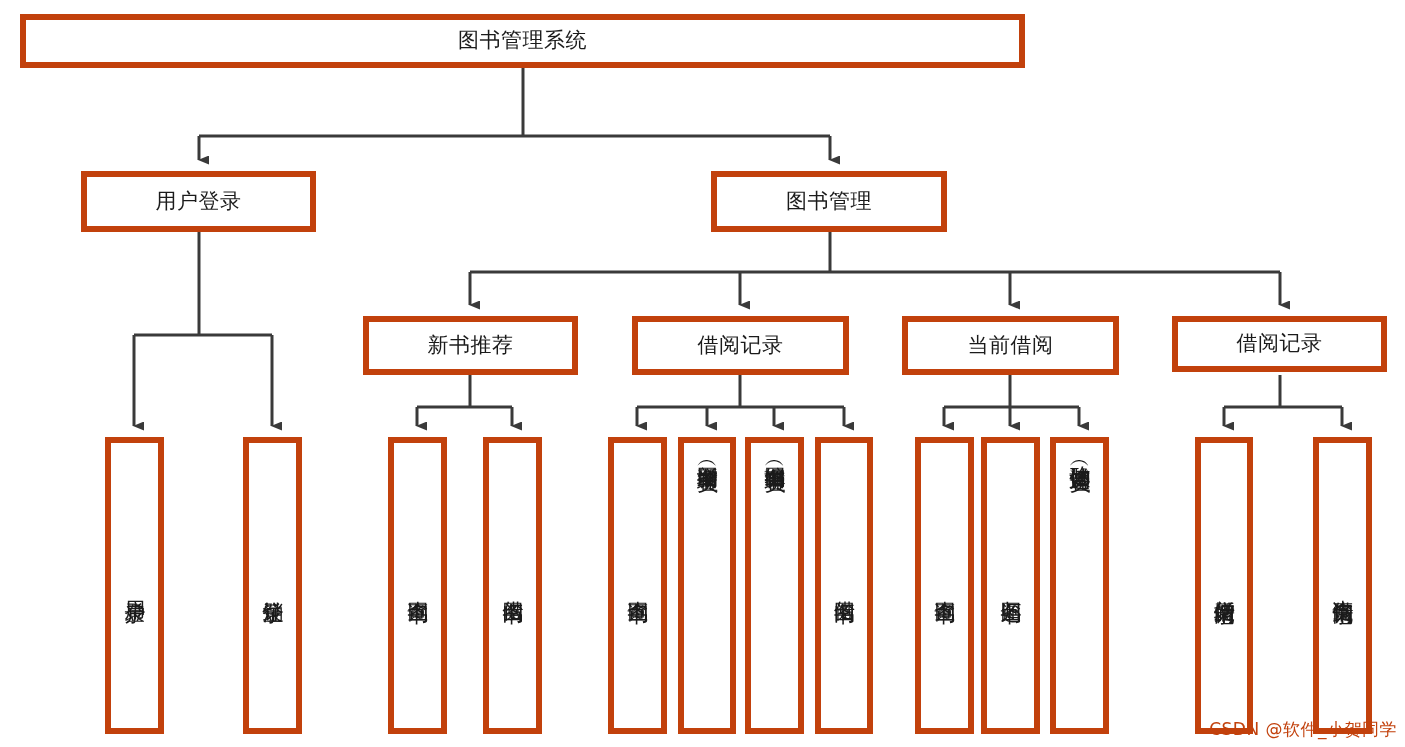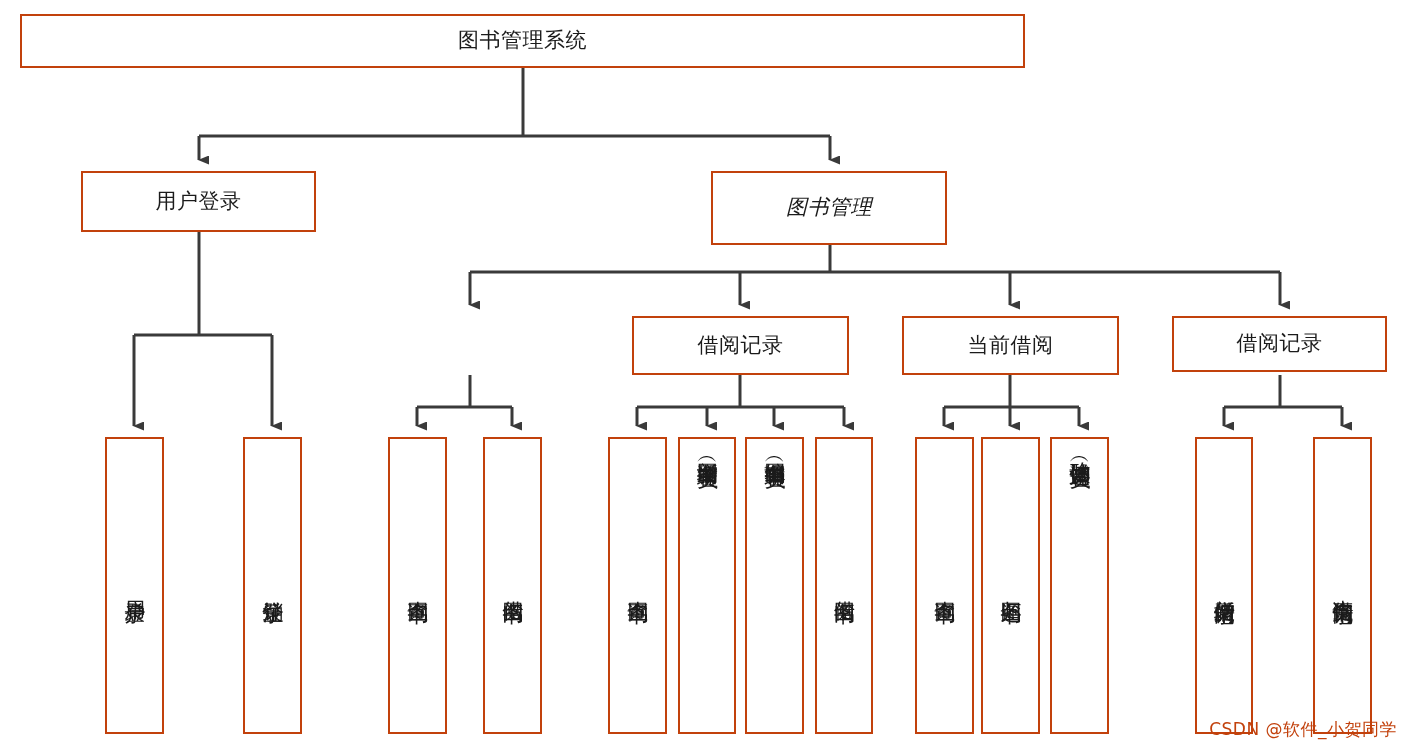--- a/index.html
+++ b/index.html
@@ -24,21 +24,21 @@
     left: 0;
     top: 0;
     width: 1405px;
     height: 747px;
     display: block;
   }
   .node-box {
     position: absolute;
     box-sizing: border-box;
     background: #ffffff;
-    border: 2px solid #c2410c;
+    border: 6px solid #c2410c;
     display: flex;
     align-items: center;
     justify-content: center;
     overflow: hidden;
   }
   .node-label-h {
     font-size: 21px;
     color: #1b1b1b;
     line-height: 1.1;
     white-space: nowrap;
@@ -131,24 +131,27 @@
     </g>
   </svg>
 
   <div class="node-box" style="left: 20px; top: 14px; width: 1005px; height: 54px;">
     <span class="node-label-h">图书管理系统</span>
   </div>
 
   <div class="node-box" style="left: 81px; top: 171px; width: 235px; height: 61px;">
     <span class="node-label-h">用户登录</span>
   </div>
-  <div class="node-box" style="left: 711px; top: 171px; width: 236px; height: 74px; font-style: italic;">
+  <div class="node-box" style="left: 711px; top: 171px; width: 236px; height: 61px;">
     <span class="node-label-h">图书管理</span>
   </div>
 
+  <div class="node-box" style="left: 363px; top: 316px; width: 215px; height: 59px;">
+    <span class="node-label-h">新书推荐</span>
+  </div>
   <div class="node-box" style="left: 632px; top: 316px; width: 217px; height: 59px;">
     <span class="node-label-h">借阅记录</span>
   </div>
   <div class="node-box" style="left: 902px; top: 316px; width: 217px; height: 59px;">
     <span class="node-label-h">当前借阅</span>
   </div>
   <div class="node-box" style="left: 1172px; top: 316px; width: 215px; height: 56px;">
     <span class="node-label-h">借阅记录</span>
   </div>
 

